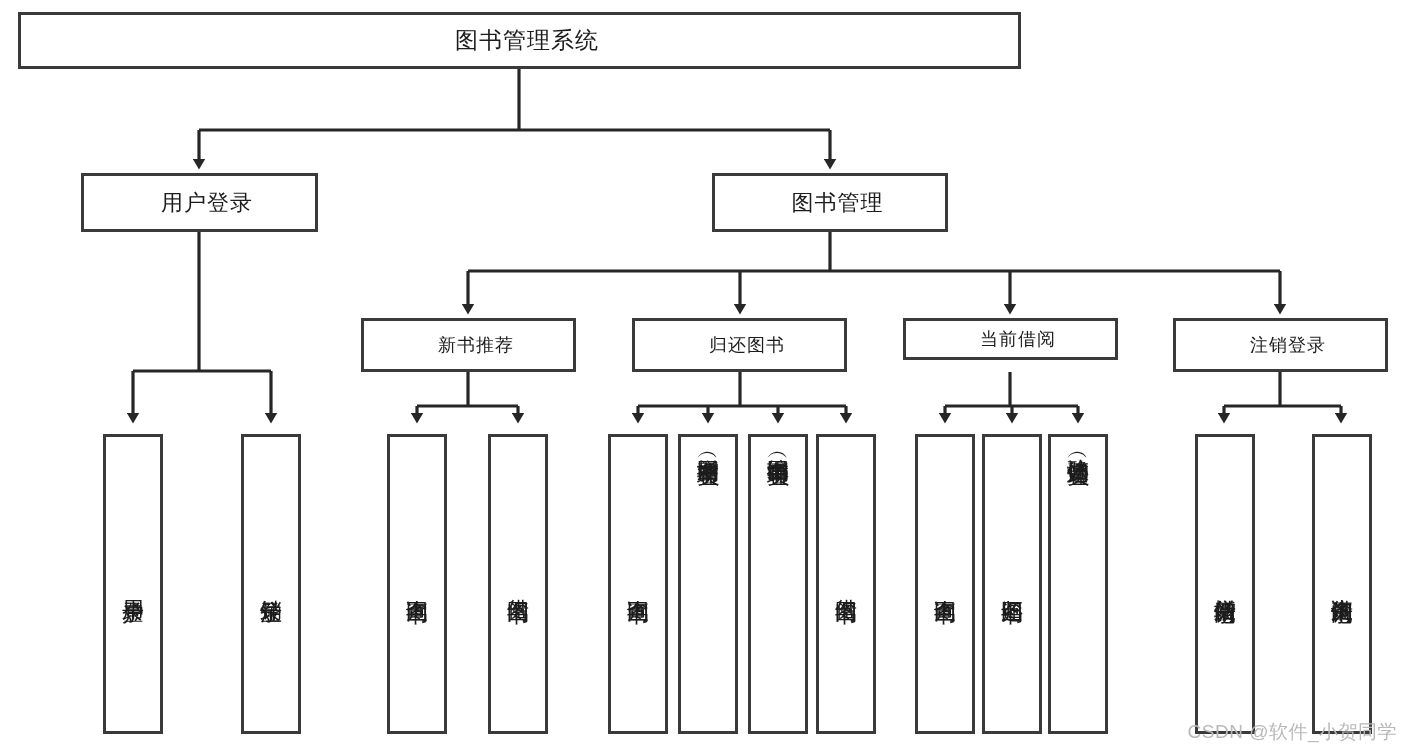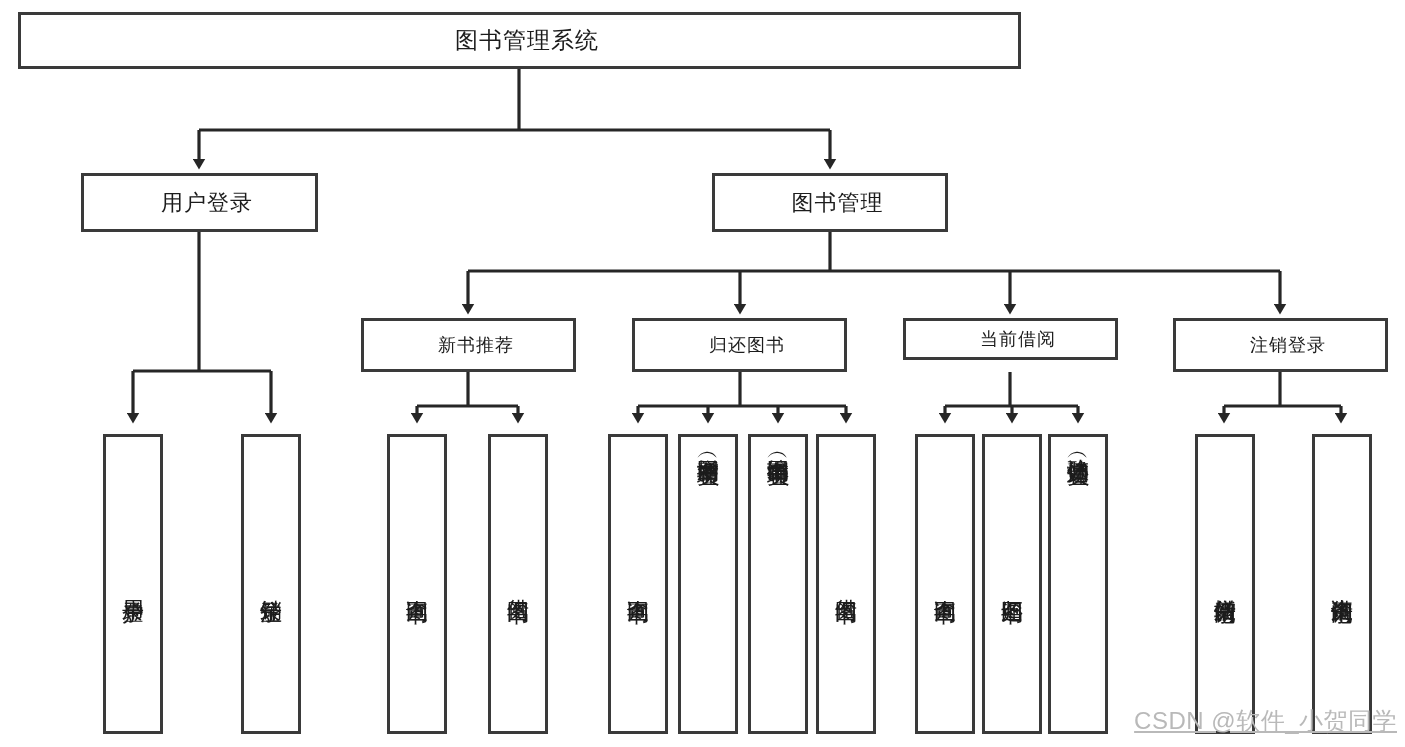--- a/index.html
+++ b/index.html
@@ -57,27 +57,26 @@
     letter-spacing: 1px;
     white-space: nowrap;
   }
   .htext {
     white-space: nowrap;
     letter-spacing: 1px;
   }
   .watermark {
     position: absolute;
     right: 8px;
-    bottom: 10px;
-    font-size: 24px;
+    bottom: 2px;
+    font-size: 19px;
     color: #b9b9b9;
     white-space: nowrap;
     pointer-events: none;
     letter-spacing: 0.5px;
-    text-decoration: underline;
   }
 </style>
 </head>
 <body>
 
 <svg id="diagram" viewBox="0 0 1405 747" xmlns="http://www.w3.org/2000/svg">
   <defs>
     <marker id="arr" markerWidth="11" markerHeight="13" refX="1.5" refY="6.5" orient="auto" markerUnits="userSpaceOnUse">
       <path d="M0,0 L11,6.5 L0,13 Z" fill="#262626"></path>
     </marker>

